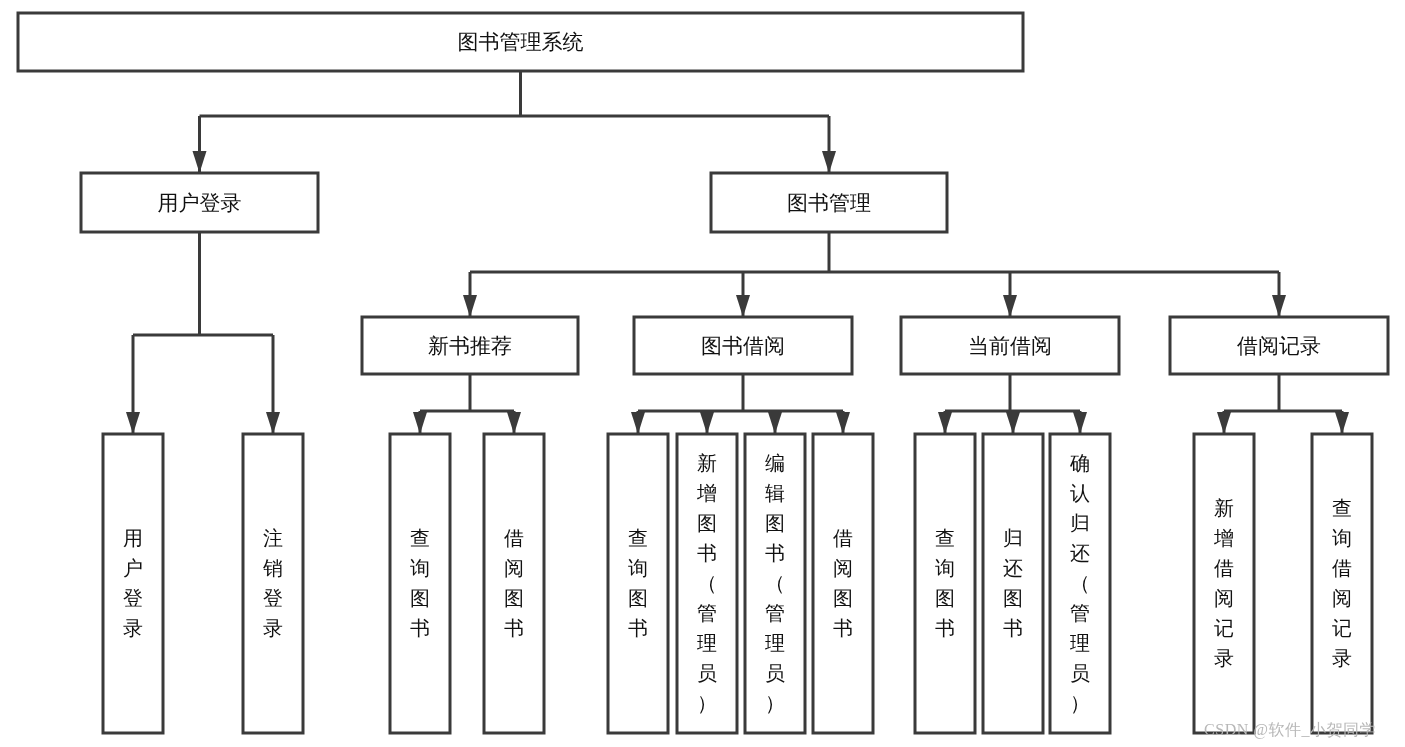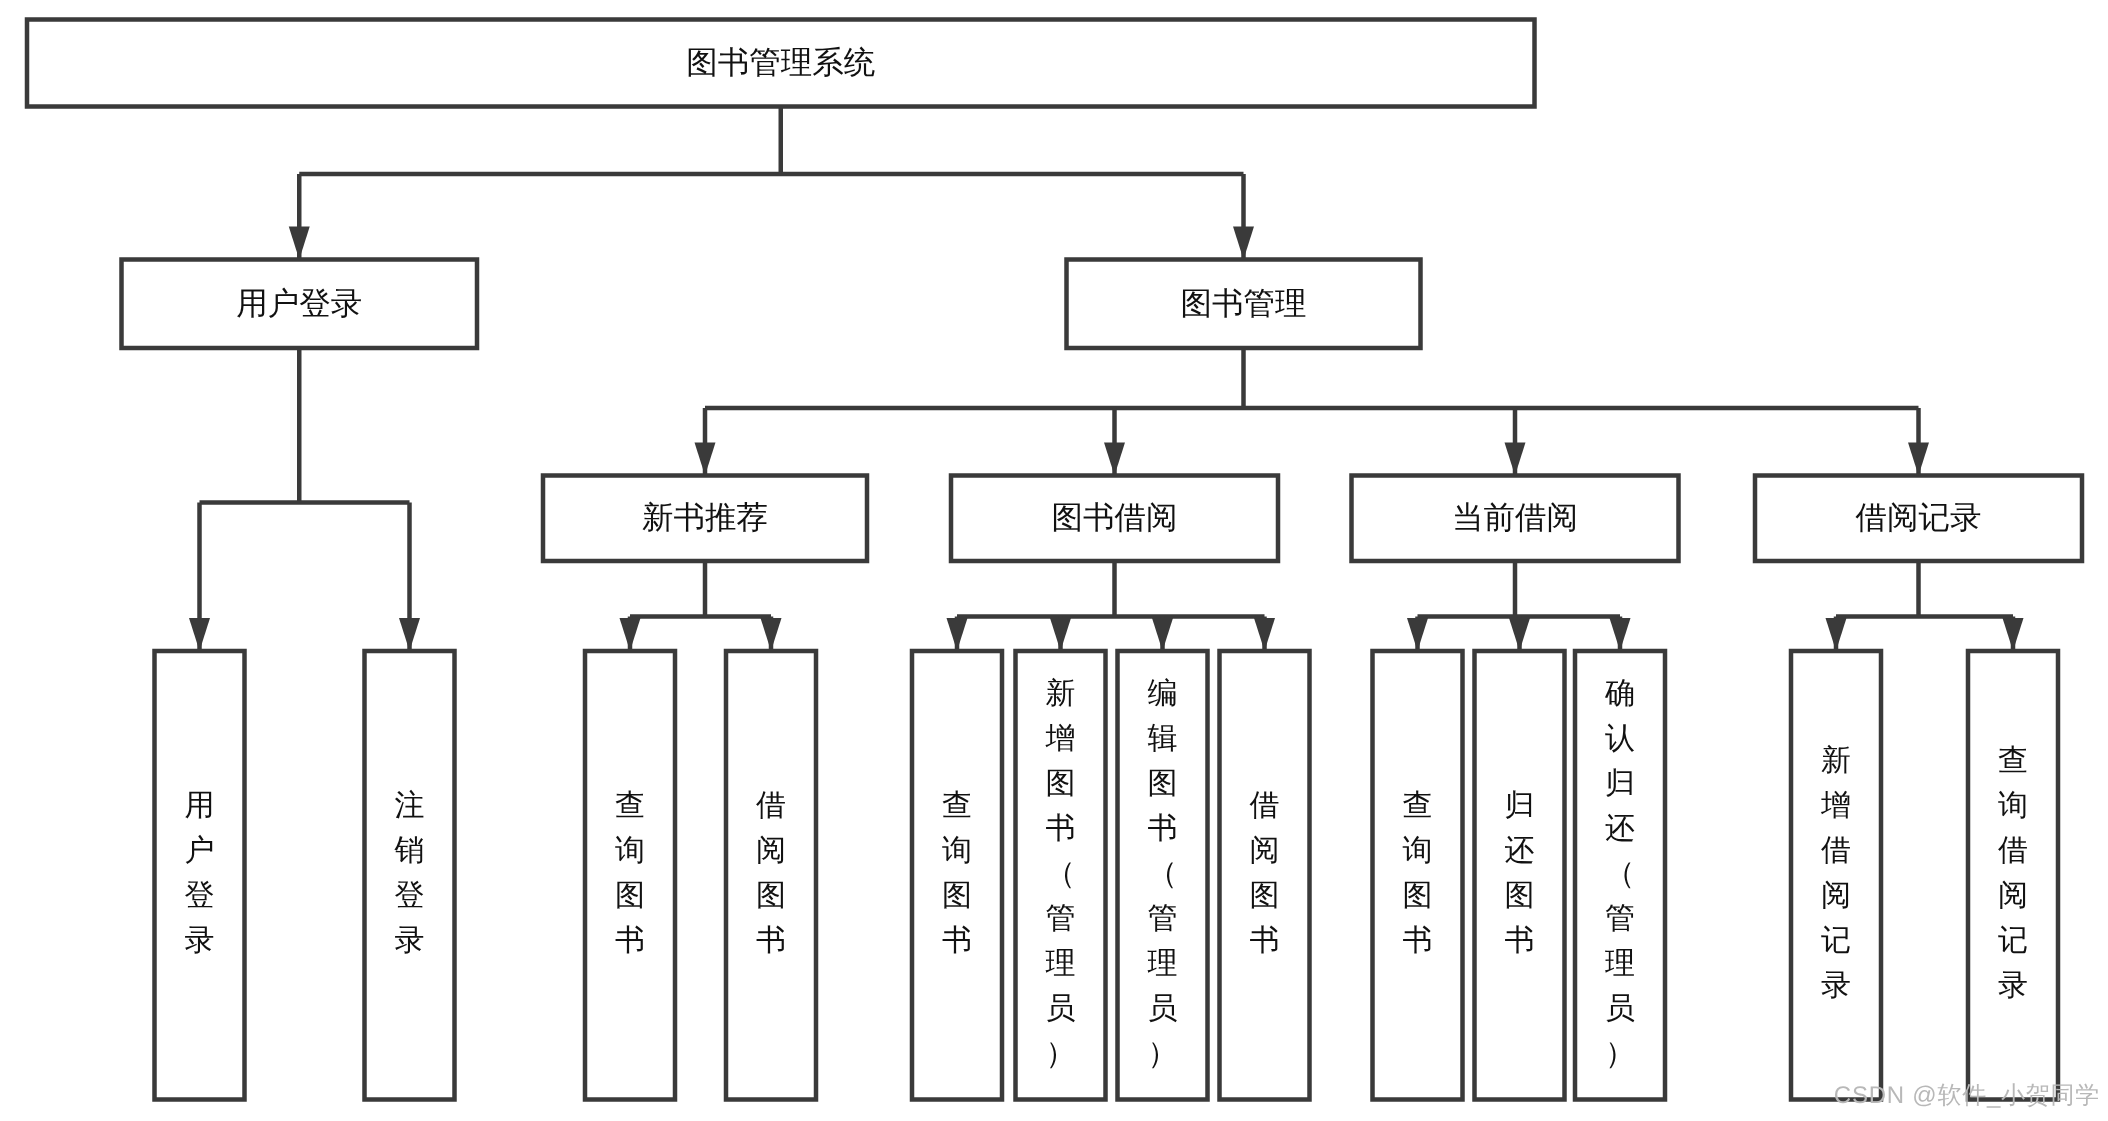--- a/index.html
+++ b/index.html
@@ -49,23 +49,23 @@
     font-size: 21px;
     fill: #111111;
     text-anchor: middle;
     dominant-baseline: middle;
   }
   .node-label.vertical {
     font-size: 20px;
   }
   .watermark {
     position: absolute;
-    right: 0;
+    right: 24px;
     bottom: 6px;
-    font-family: Liberation Sans, sans-serif;
+    font-family: Liberation Serif, serif;
     font-size: 16px;
     color: #b8b8b8;
     letter-spacing: 0.5px;
     white-space: nowrap;
     user-select: none;
   }
 </style>
 </head>
 <body>
 

